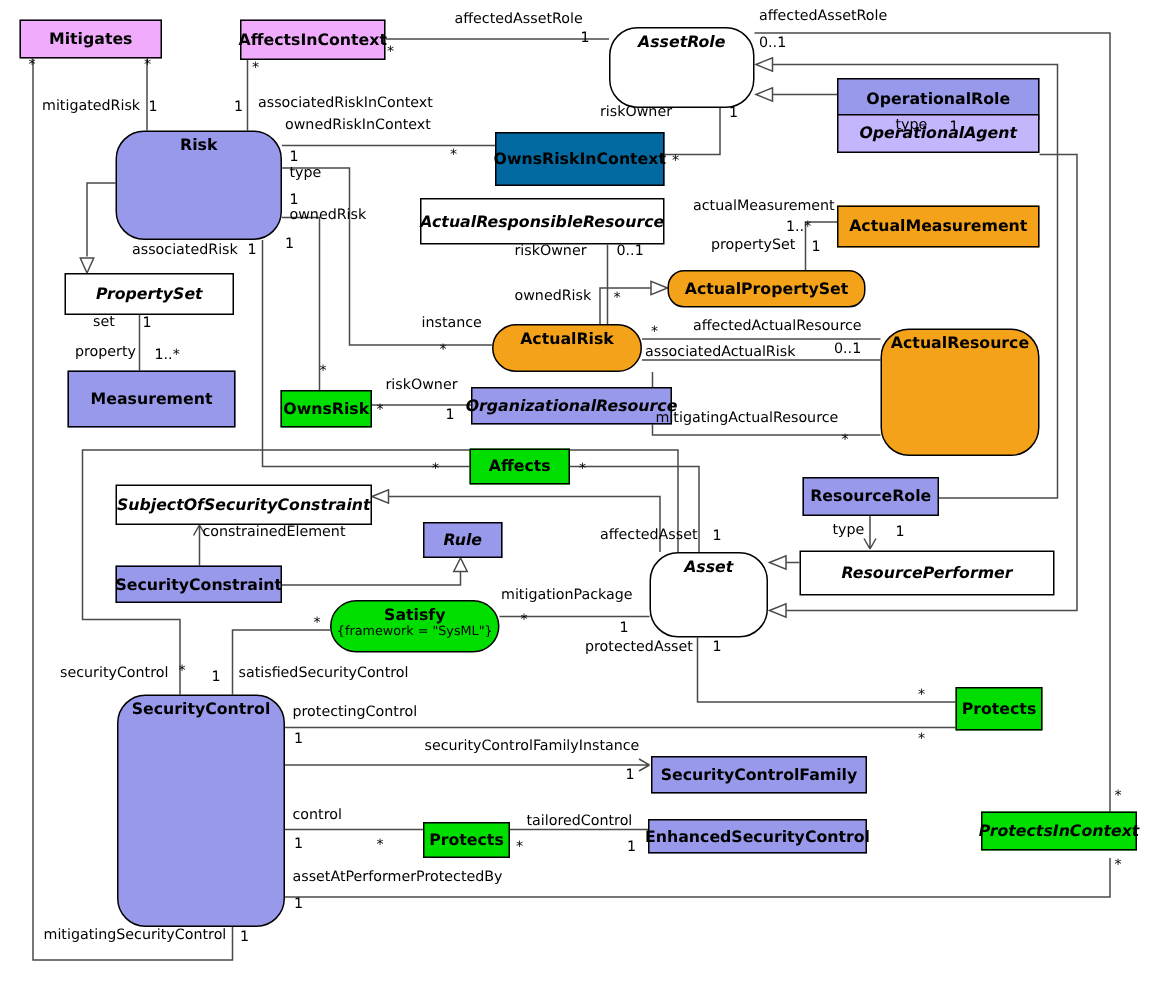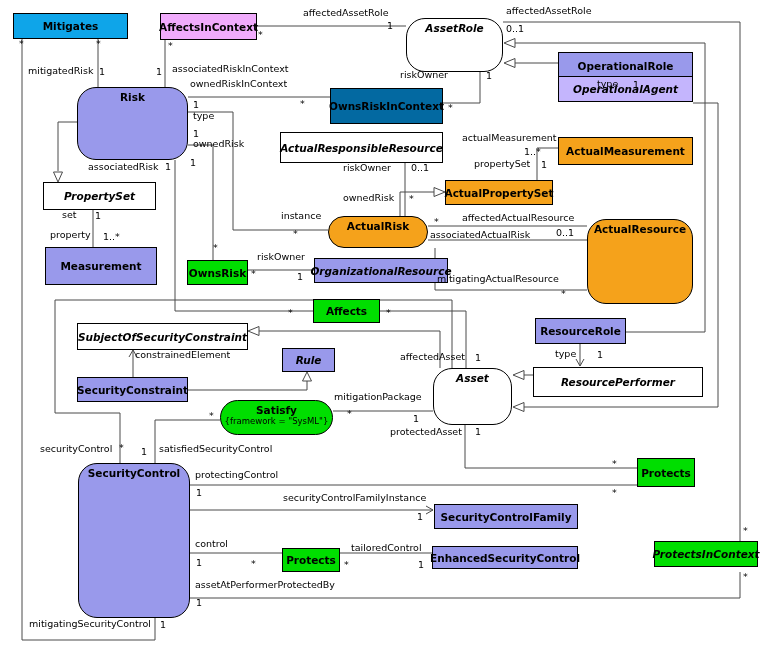--- a/index.html
+++ b/index.html
@@ -96,21 +96,21 @@
       <polygon points="513,375 524,370.5 524,379.5"></polygon>
       <polygon points="513,407 524,402.5 524,411.5"></polygon>
       <polygon points="248,331 259,326.5 259,335.5"></polygon>
       <polygon points="307,372 302.5,381 311.5,381"></polygon>
       <polygon points="58,182 53.5,172 62.5,172"></polygon>
       <polygon points="445,192 434,187.5 434,196.5"></polygon>
     </g>
   </svg>
 
   <div id="nodes">
-      <div class="node" style="left: 13px; top: 13px; width: 115px; height: 26px; background: #0ea5e9;">
+      <div class="node" style="left: 13px; top: 13px; width: 95px; height: 26px; background: #f0abfc;">
         <span class="ttl">Mitigates</span>
       </div>
       <div class="node" style="left: 160px; top: 13px; width: 97px; height: 27px; background: #f0abfc;">
         <span class="ttl">AffectsInContext</span>
       </div>
       <div class="node abstract tall" style="left: 406px; top: 18px; width: 97px; height: 54px; background: rgb(255, 255, 255);">
         <span class="ttl">AssetRole</span>
       </div>
       <div class="node" style="left: 558px; top: 52px; width: 135px; height: 28px; background: rgb(153, 153, 235);">
         <span class="ttl">OperationalRole</span>
@@ -123,21 +123,21 @@
       </div>
       <div class="node tall" style="left: 77px; top: 87px; width: 111px; height: 73px; background: rgb(153, 153, 235);">
         <span class="ttl">Risk</span>
       </div>
       <div class="node abstract" style="left: 280px; top: 132px; width: 163px; height: 31px; background: rgb(255, 255, 255); text-align: center;">
         <span class="ttl">ActualResponsibleResource</span>
       </div>
       <div class="node" style="left: 558px; top: 137px; width: 135px; height: 28px; background: rgb(245, 162, 27);">
         <span class="ttl">ActualMeasurement</span>
       </div>
-      <div class="node" style="left: 445px; top: 180px; width: 108px; height: 25px; background: rgb(245, 162, 27);">
+      <div class="node" style="left: 445px; top: 180px; width: 132px; height: 25px; background: rgb(245, 162, 27); border-radius: 11px;">
         <span class="ttl">ActualPropertySet</span>
       </div>
       <div class="node abstract" style="left: 43px; top: 182px; width: 113px; height: 28px; background: rgb(255, 255, 255);">
         <span class="ttl">PropertySet</span>
       </div>
       <div class="node" style="left: 45px; top: 247px; width: 112px; height: 38px; background: rgb(153, 153, 235);">
         <span class="ttl">Measurement</span>
       </div>
       <div class="node tall" style="left: 328px; top: 216px; width: 100px; height: 32px; background: rgb(245, 162, 27);">
         <span class="ttl">ActualRisk</span>

